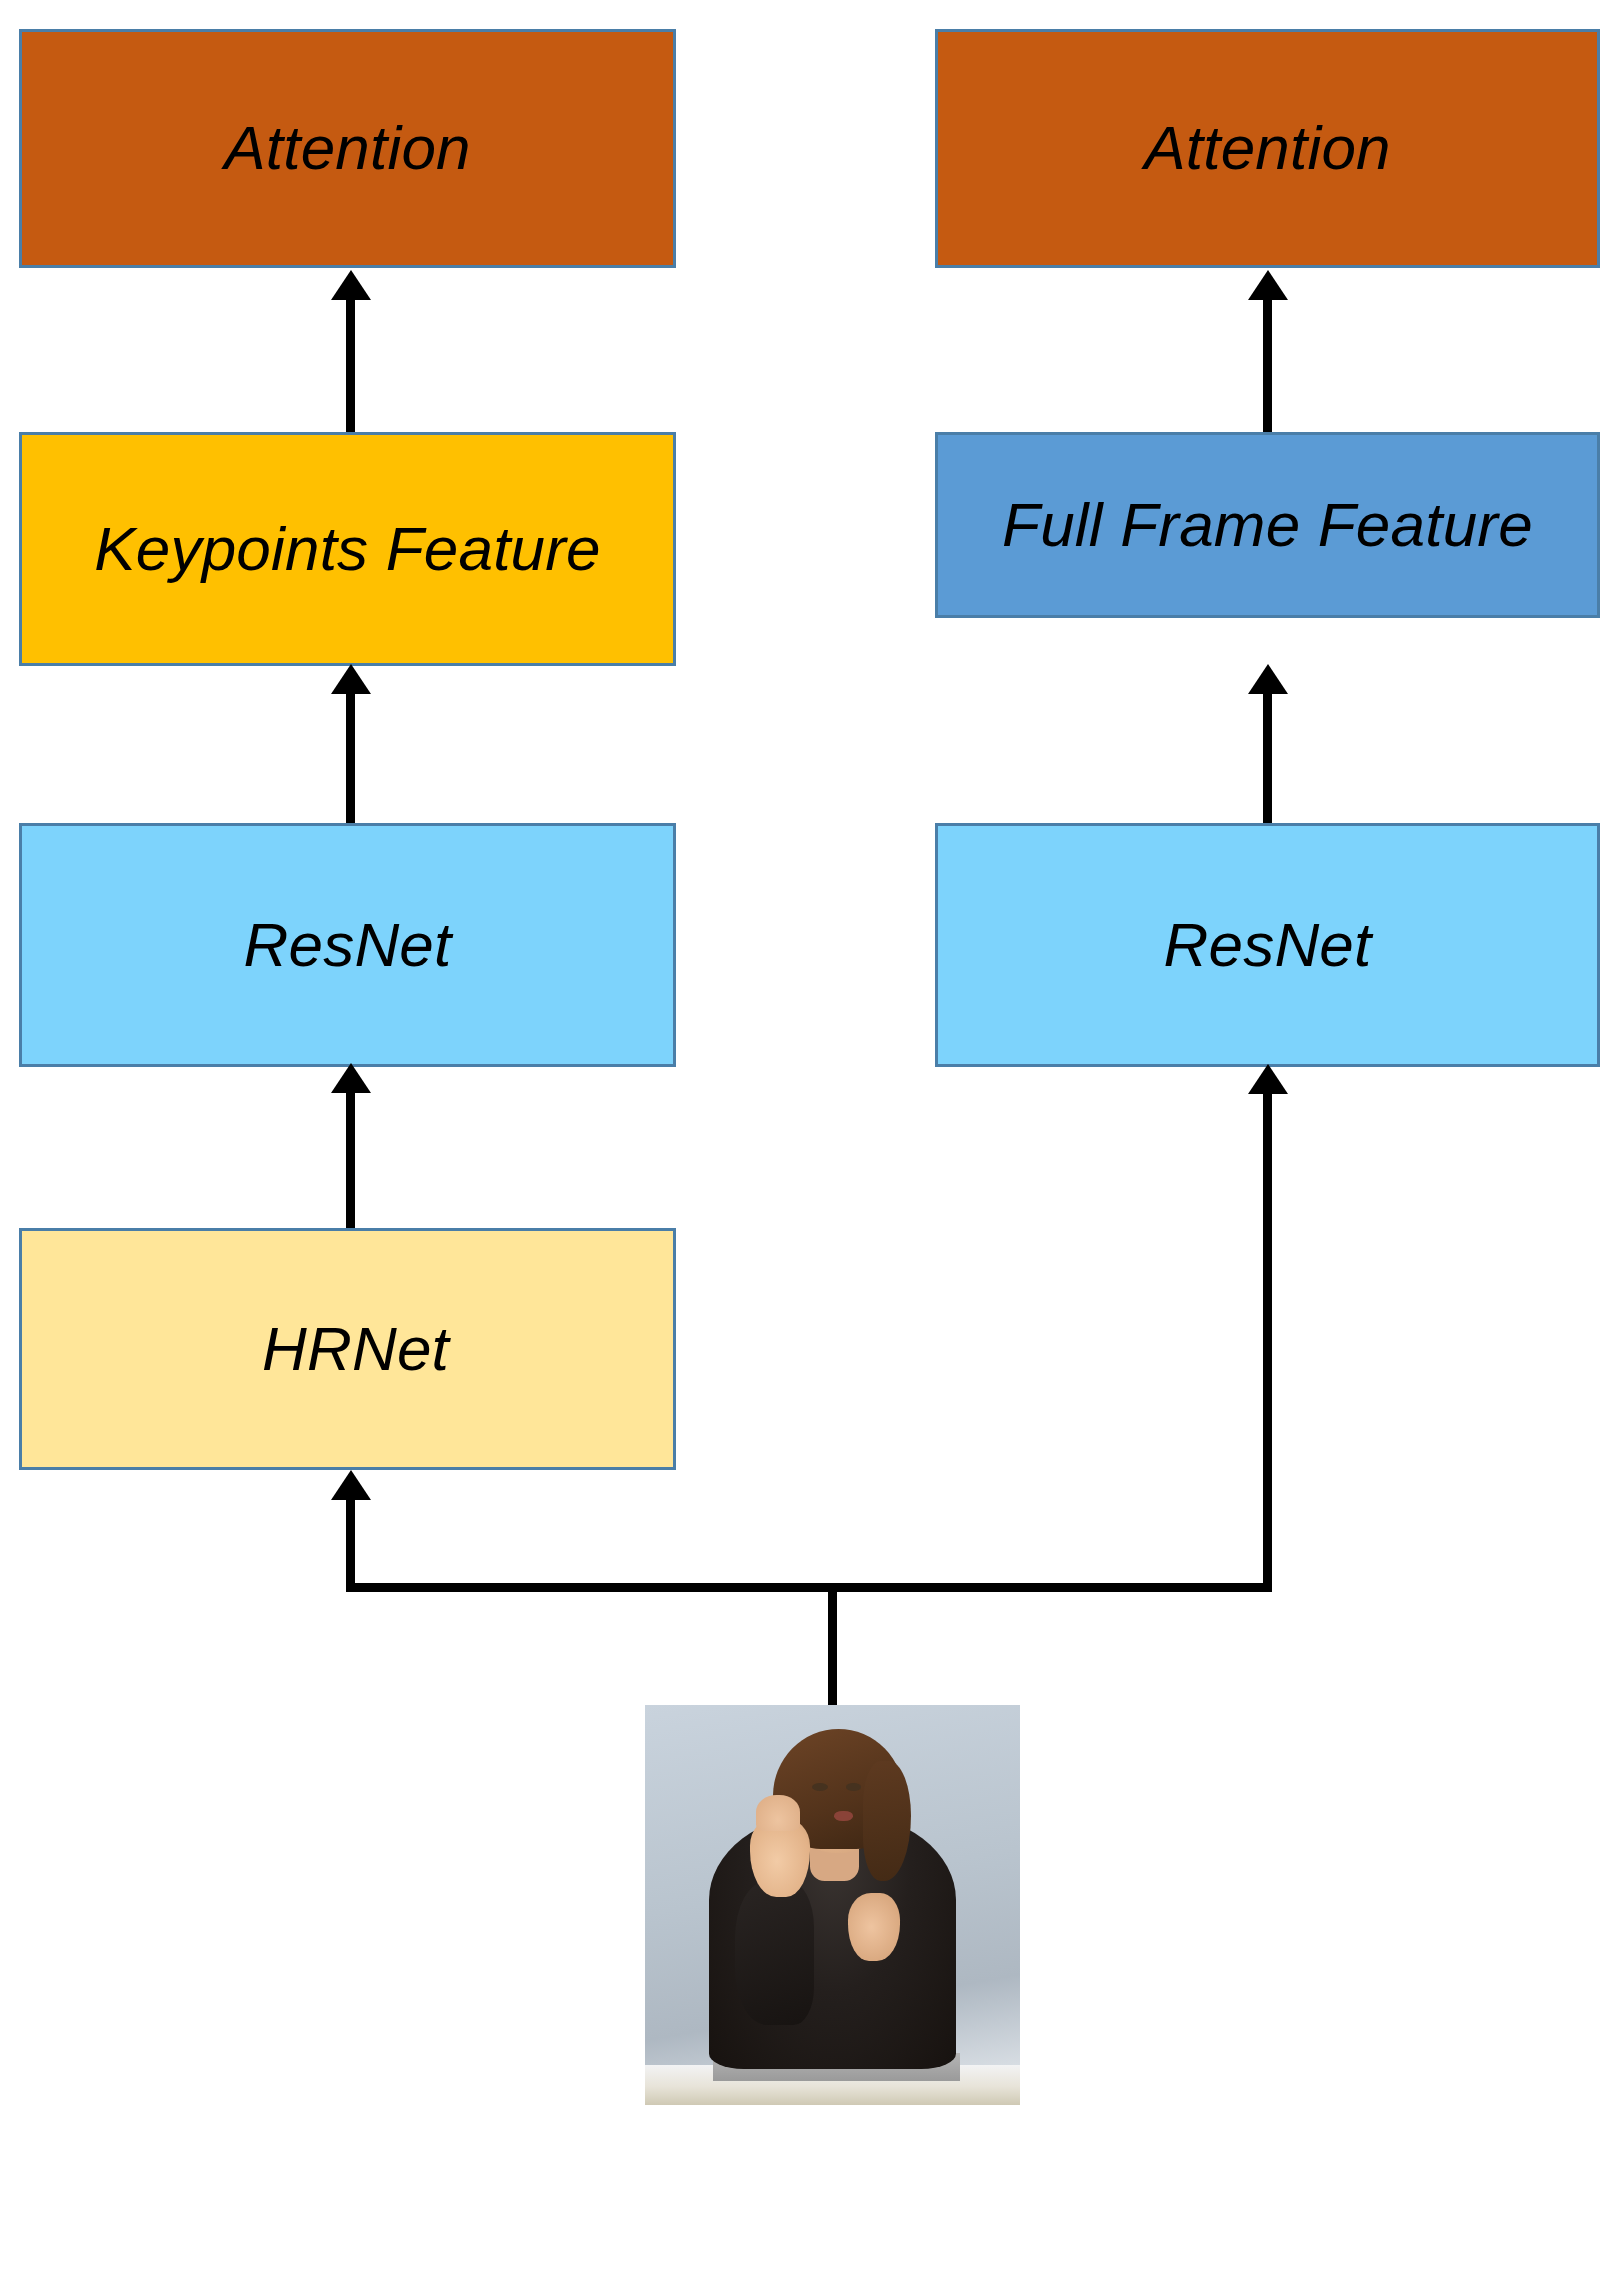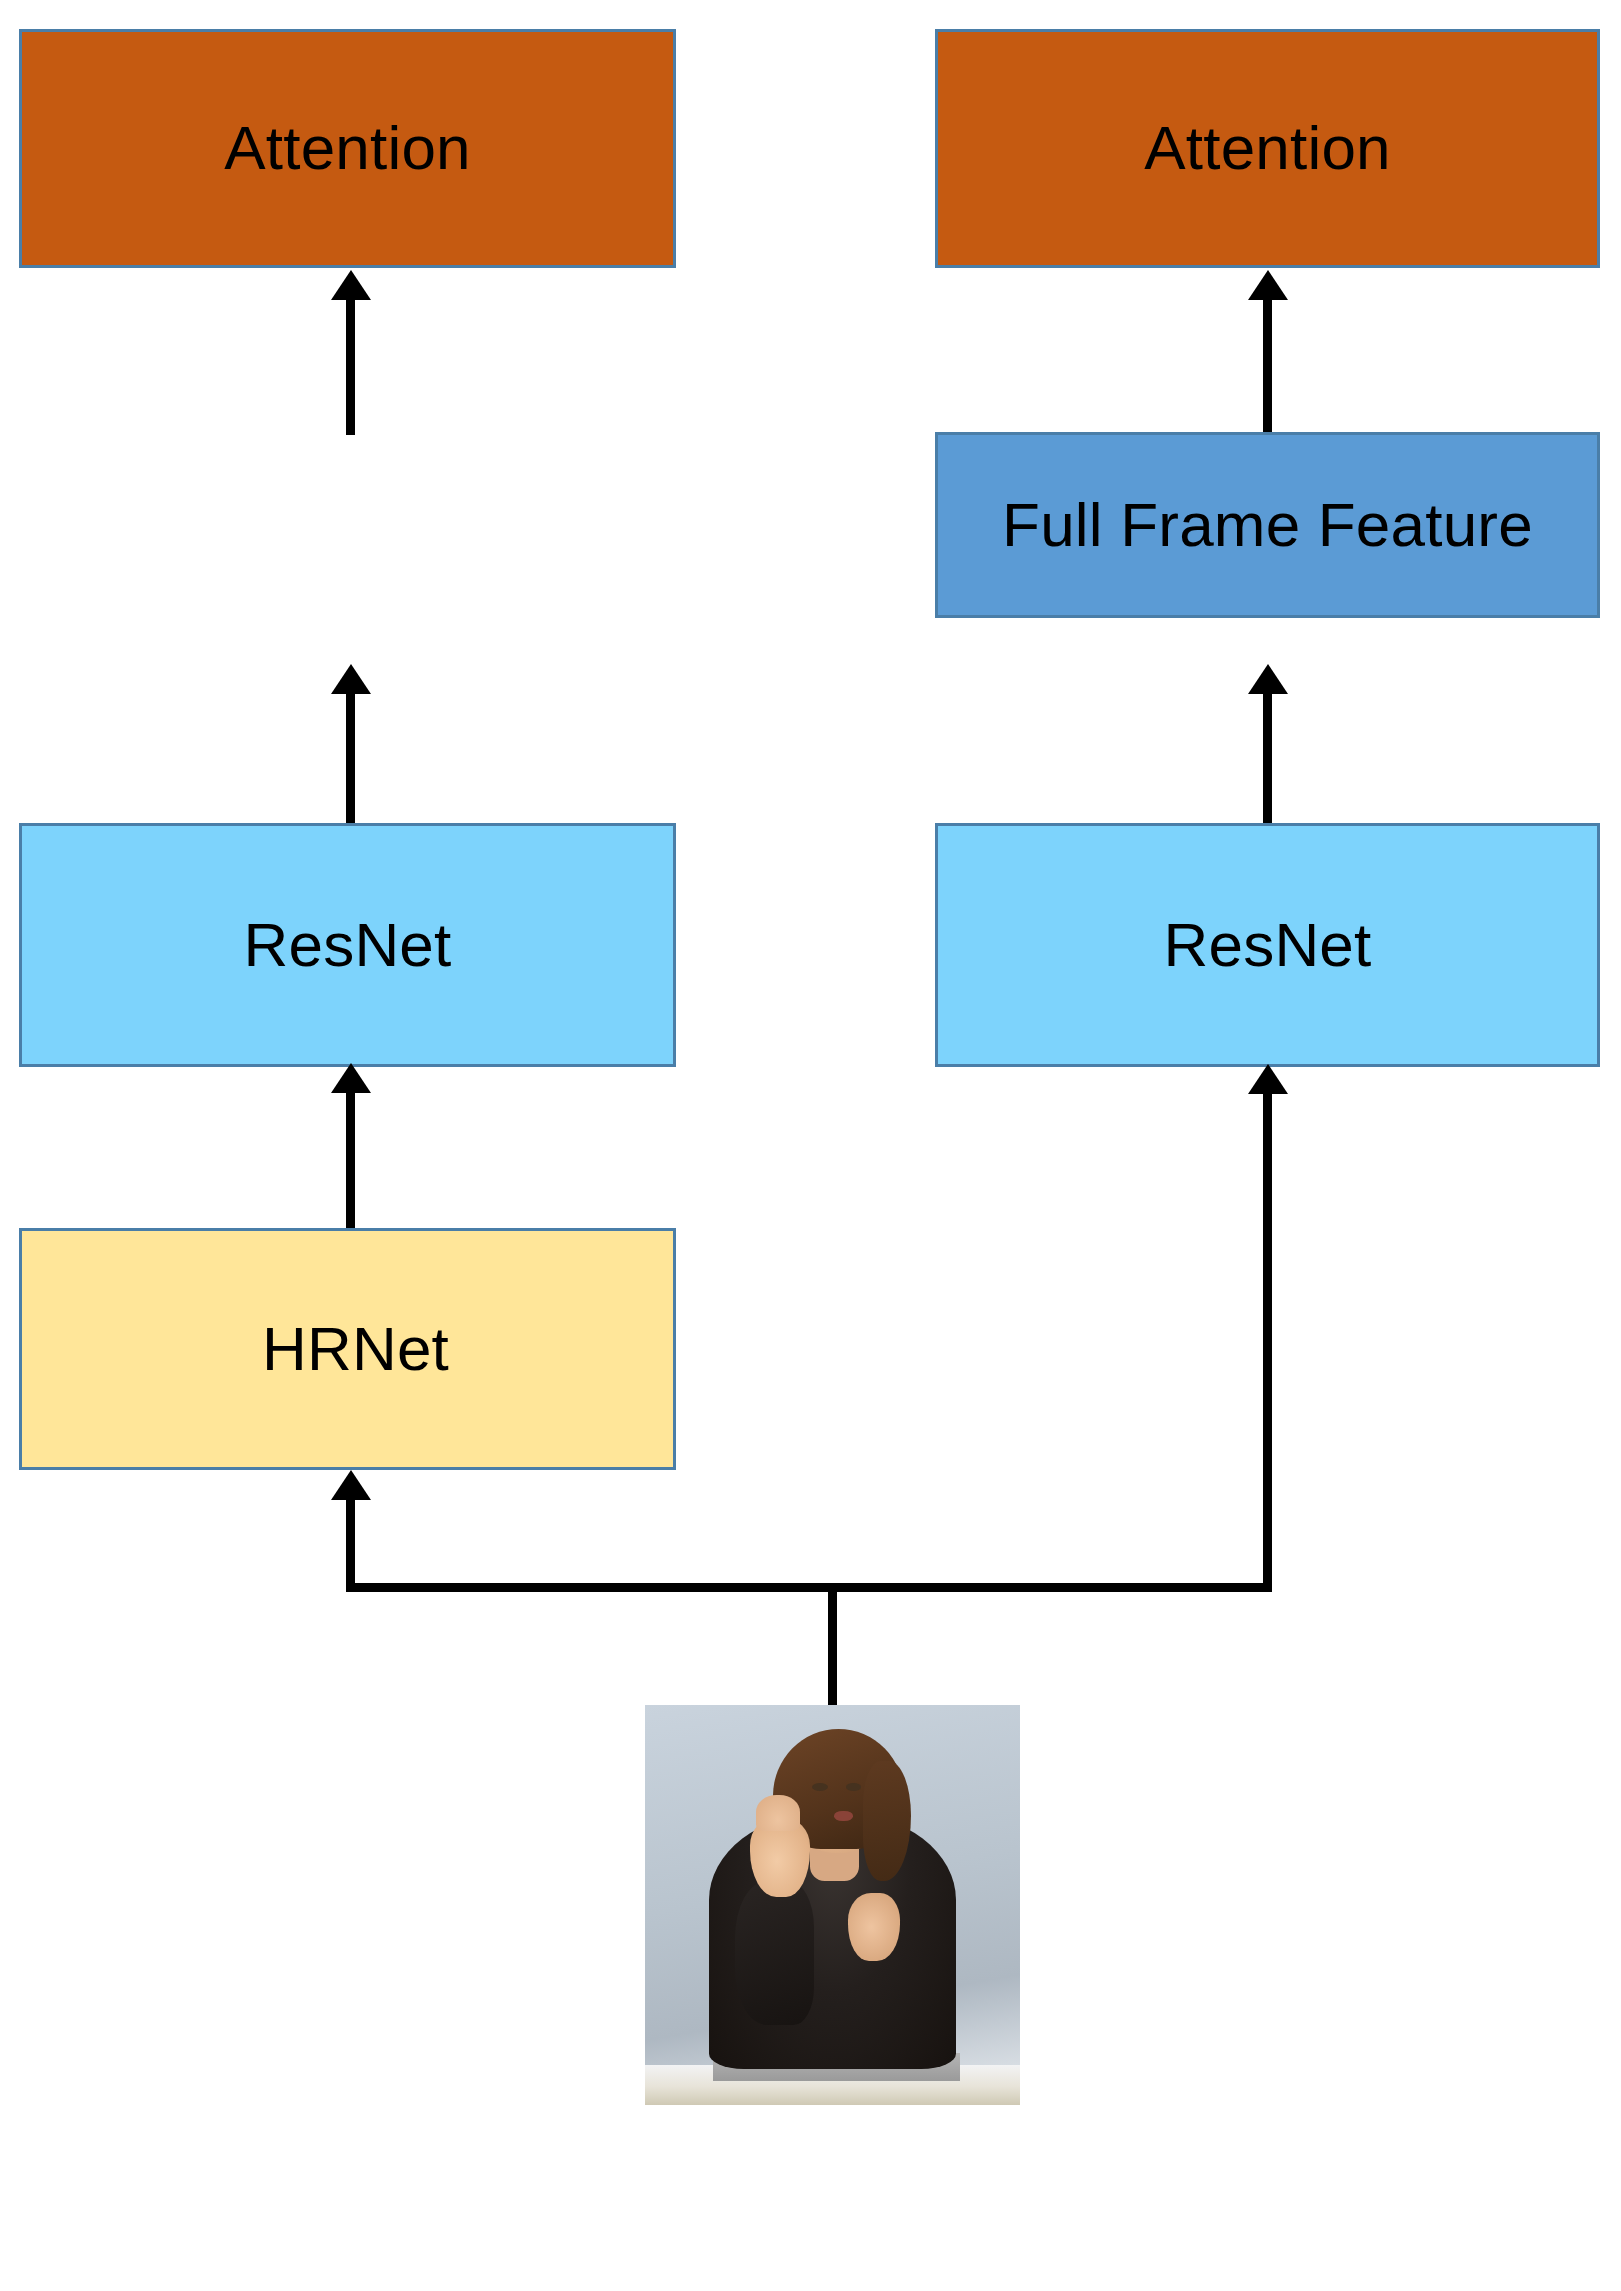--- a/index.html
+++ b/index.html
@@ -27,20 +27,21 @@
     display: flex;
     align-items: center;
     justify-content: center;
     color: #000000;
     font-size: 62px;
     font-weight: 400;
     line-height: 1.1;
     letter-spacing: 0.2px;
     white-space: nowrap;
     text-align: center;
+    font-style: italic;
   }
   .node-label {
     display: block;
     pointer-events: none;
   }
 
   .fill-attention   { background: #C55A11; }
   .fill-keypoints   { background: #FFC000; }
   .fill-fullframe   { background: #5B9BD5; }
   .fill-resnet      { background: #7dd3fc; }
@@ -213,20 +214,23 @@
 
 <div id="canvas">
 
   <div class="node fill-attention" style="left:19px; top:29px; width:657px; height:239px;">
     <span class="node-label">Attention</span>
   </div>
 
   <div class="vline" style="left:346px; top:297px; height:138px;"></div>
   <div class="arrowhead" style="left:331px; top:270px;"></div>
 
+  <div class="node fill-keypoints" style="left:19px; top:432px; width:657px; height:234px;">
+    <span class="node-label">Keypoints Feature</span>
+  </div>
 
   <div class="vline" style="left:346px; top:690px; height:135px;"></div>
   <div class="arrowhead" style="left:331px; top:664px;"></div>
 
   <div class="node fill-resnet" style="left:19px; top:823px; width:657px; height:244px;">
     <span class="node-label">ResNet</span>
   </div>
 
   <div class="vline" style="left:346px; top:1090px; height:141px;"></div>
   <div class="arrowhead" style="left:331px; top:1063px;"></div>

